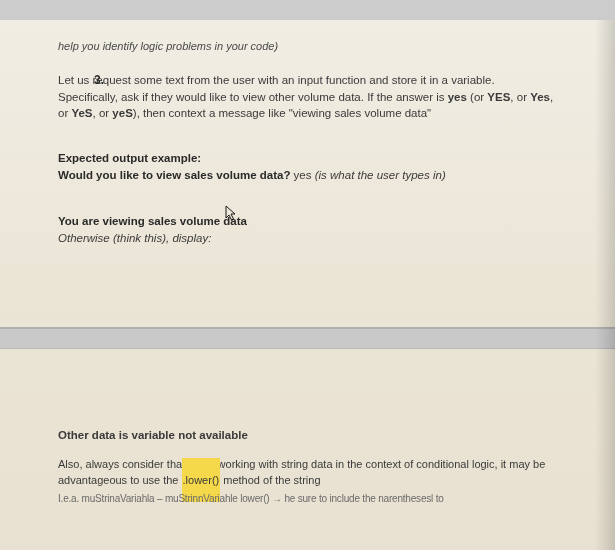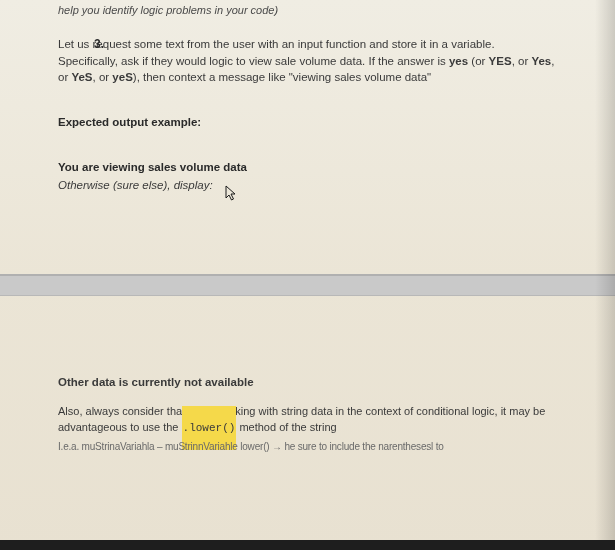--- a/index.html
+++ b/index.html
@@ -21,26 +21,27 @@
       height: 100%;
       padding: 0 0 0 0;
       position: relative;
     }
     .content {
       padding-left: 58px;
       padding-right: 20px;
       color: #3a3a3a;
     }
     .top-line {
-      padding-top: 4px;
+      padding-top: 20px;
       padding-left: 58px;
       padding-right: 20px;
       font-style: italic;
       color: #4a4a4a;
       font-size: 11px;
+      margin-top: 20px;
     }
     .item-num {
       position: absolute;
       left: 36px;
       font-weight: bold;
       color: #2a2a2a;
       font-size: 12px;
     }
     .para {
       font-size: 11.5px;
@@ -106,21 +107,20 @@
     }
     .hint-text2 {
       font-size: 11px;
       line-height: 1.45;
       color: #3a3a3a;
       margin-top: 14px;
     }
     .highlight {
       background: #f5d94a;
       padding: 16px 1px;
-      font-family: Liberation Mono, monospace;
     }
     .truncated {
       font-size: 10px;
       color: #6a6a6a;
       margin-top: 4px;
       letter-spacing: -0.2px;
       white-space: nowrap;
       overflow: hidden;
     }
     .arrow {
@@ -150,43 +150,46 @@
 <div class="page">
 
   <div class="top-line">
     <span>help you identify logic problems in your code)</span>
   </div>
 
   <div class="content">
     <div class="para">
       <span class="item-num">3.</span>
       <span>Let us request some text from the user with an input function and store it in a variable.</span><br>
-      <span>Specifically, ask if they would logic to view sale volume data. If the answer is </span><span class="bold">yes</span><span> (or </span><span class="bold">YES</span><span>, or </span><span class="bold">Yes</span><span>,</span><br>
+      <span>Specifically, ask if they would like to view other volume data. If the answer is </span><span class="bold">yes</span><span> (or </span><span class="bold">YES</span><span>, or </span><span class="bold">Yes</span><span>,</span><br>
       <span>or </span><span class="bold">YeS</span><span>, or </span><span class="bold">yeS</span><span>), then context a message like "viewing sales volume data"</span>
     </div>
 
     <div class="example-block">
       <div class="bold">Expected output example:</div>
+      <div>
+        <span class="bold">Would you like to view sales volume data?</span><span> yes </span><span class="italic">(is what the user types in)</span>
+      </div>
       <div class="bold">You are viewing sales volume data</div>
-      <div class="italic">Otherwise (sure else), display:</div>
+      <div class="italic">Otherwise (think this), display:</div>
     </div>
   </div>
 
   <div class="cursor">
     <svg width="14" height="18" viewBox="0 0 14 18">
       <path d="M1 1 L1 13 L4 10 L6.5 15 L8.5 14 L6 9 L10 9 Z" fill="none" stroke="#1a1a1a" stroke-width="1"></path>
     </svg>
   </div>
 
   <div class="gap"></div>
 
   <div class="page-break"></div>
 
   <div class="lower-content">
-    <div class="other-data">Other data is currently not available</div>
+    <div class="other-data">Other data is variable not available</div>
 
 
     <div class="hint-text2">
       <span>Also, always consider that when working with string data in the context of conditional logic, it may be advantageous to use the </span><span class="highlight">.lower()</span><span> method of the string</span>
     </div>
     <div class="truncated">
       <span>I.e.a. muStrinaVariahla – muStrinnVariahle lower()</span>
       <span class="arrow">→</span>
       <span> he sure to include the narenthesesl to</span>
     </div>

